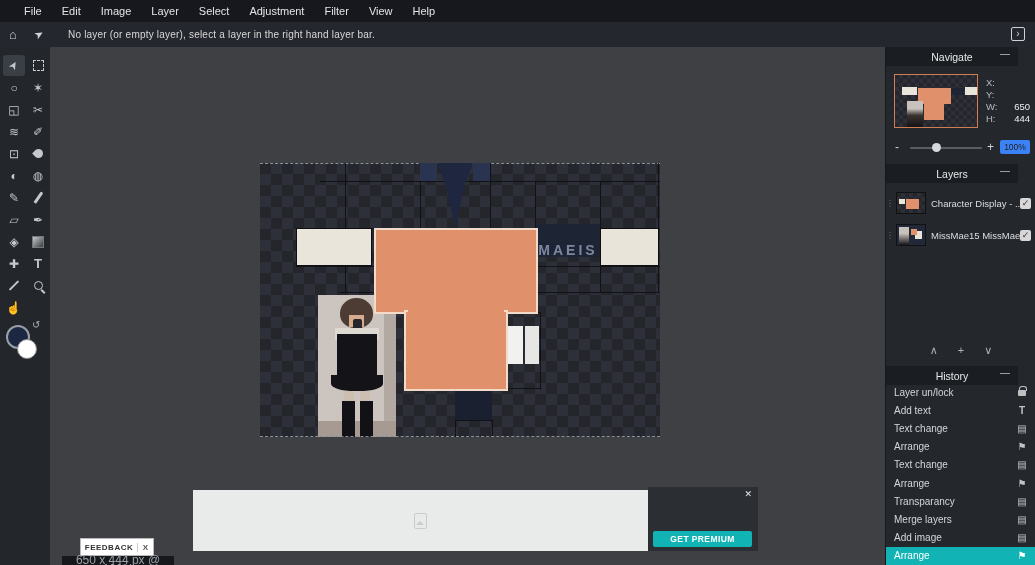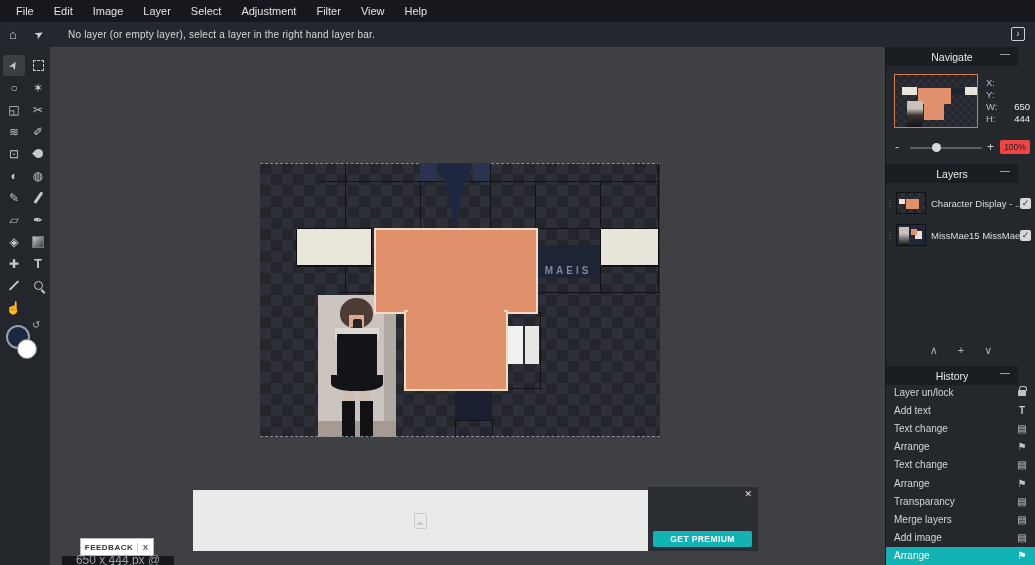--- a/index.html
+++ b/index.html
@@ -1,21 +1,21 @@
 <!DOCTYPE html>
 <html><head>
 <meta charset="utf-8">
 <style>
   *{margin:0;padding:0;box-sizing:border-box}
   html,body{width:1035px;height:565px}
   body{position:relative;overflow:hidden;background:#3e4044;font-family:"Liberation Sans",sans-serif;color:#ddd}
   .abs{position:absolute}
 
   
-  .menubar{position:absolute;left:0;top:0;width:1035px;height:22px;background:#16181d;display:flex;align-items:center;padding-left:6px;z-index:30}
+  .menubar{position:absolute;left:0;top:0;width:1035px;height:22px;background:#16181d;display:flex;align-items:center;padding-left:14px;z-index:30}
   .mi{font-size:11px;color:#e4e4e6;padding:0 10px;cursor:default}
 
   
   .noticebar{position:absolute;left:0;top:22px;width:1035px;height:25px;background:#24272d;display:flex;align-items:center;z-index:29}
   .nbi{color:#cfd2d6;font-size:13px;width:26px;text-align:center}
   .nbi.flag{font-size:11px;transform:rotate(-30deg)}
   .nbt{font-size:10px;color:#d8d8d8;margin-left:16px;letter-spacing:.2px}
   .nbx{position:absolute;right:10px;top:5px;width:14px;height:14px;border:1px solid #cfd2d6;color:#cfd2d6;font-size:10px;line-height:12px;text-align:center;border-radius:2px}
 
   
@@ -37,35 +37,35 @@
   .bgcol{position:absolute;left:17px;top:14px;width:20px;height:20px;border-radius:50%;background:#fff;border:1px solid #888}
   .swapi{position:absolute;left:32px;top:-6px;font-size:10px;color:#aeb2b8}
 
   
   .skin{position:absolute;left:260px;top:163px;width:400px;height:274px;z-index:5}
   .checker{background-color:#24262c;background-image:linear-gradient(45deg,#2d3039 25%,transparent 25%,transparent 75%,#2d3039 75%),linear-gradient(45deg,#2d3039 25%,transparent 25%,transparent 75%,#2d3039 75%);background-size:22px 22px;background-position:0 0,11px 11px}
   .checker-sm{background-color:#24262c;background-image:linear-gradient(45deg,#2d3039 25%,transparent 25%,transparent 75%,#2d3039 75%),linear-gradient(45deg,#2d3039 25%,transparent 25%,transparent 75%,#2d3039 75%);background-size:8px 8px;background-position:0 0,4px 4px}
   .skin::before{content:'';position:absolute;left:0;right:0;top:0;border-top:1px dashed #8b919b}
   .skin::after{content:'';position:absolute;left:0;right:0;bottom:0;border-bottom:1px dashed #8b919b}
   .gl{position:absolute;background:#0b0d11;opacity:.8}
-  .maeis{position:absolute;left:276px;top:82px;width:64px;height:33px;background:#1d2434;overflow:hidden;color:#7c87a0;font-size:10px;letter-spacing:3px;text-align:center;line-height:52px;font-weight:bold}
+  .maeis{position:absolute;left:276px;top:61px;width:64px;height:33px;background:#1d2434;overflow:hidden;color:#7c87a0;font-size:14px;letter-spacing:3px;text-align:center;line-height:52px;font-weight:bold}
 
   
   .rightpanel{position:absolute;right:0;top:47px;width:150px;height:518px;background:#24272c;z-index:25;border-left:1px solid #15171b}
   .phead{position:absolute;left:0;width:132px;height:19px;background:#1a1d22;display:flex;align-items:center;justify-content:center;font-size:10.5px;color:#e8e8e8}
   .pmin{position:absolute;right:8px;top:1px;color:#bfc2c6;font-size:10px;cursor:pointer}
   .navthumb{position:absolute;left:8px;top:27px;width:84px;height:54px;border:1px solid #cf7e52;overflow:hidden}
   .nav-coords{position:absolute;left:100px;top:30px;width:44px;font-size:9.5px}
   .crow{display:flex;justify-content:space-between;height:12px}
   .cl{color:#b9bcc1}.cv{color:#eee}
   .nav-zoom{position:absolute;left:0;top:92px;width:150px;height:18px}
   .zbtn{position:absolute;color:#cfd2d6;font-size:12px;cursor:pointer}
   .ztrack{position:absolute;left:24px;top:8px;width:72px;height:2px;background:#5a5e64;border-radius:1px}
   .zknob{position:absolute;left:22px;top:-4px;width:9px;height:9px;border-radius:50%;background:#d7d9dc}
-  .zval{position:absolute;left:114px;top:1px;width:30px;height:14px;background:#ef4444;color:#222;font-size:8.5px;text-align:center;line-height:14px;border-radius:2px}
+  .zval{position:absolute;left:114px;top:1px;width:30px;height:14px;background:#3b82f6;color:#222;font-size:8.5px;text-align:center;line-height:14px;border-radius:2px}
   .lrow{position:absolute;left:0;width:150px;height:30px;display:flex;align-items:center;cursor:pointer}
   .grip{width:10px;text-align:center;color:#7a7e84;font-size:8px;letter-spacing:-1px}
   .lthumb{position:relative;width:30px;height:22px;overflow:hidden;flex:none;border:1px solid #111}
   .lname{flex:1;font-size:9.5px;color:#dcdee1;margin-left:5px;white-space:nowrap;overflow:hidden}
   .lcheck{width:11px;height:11px;background:#d7d7d7;border-radius:2px;color:#333;font-size:9px;line-height:11px;text-align:center;margin-right:5px;flex:none;font-style:normal}
   .lcheck i{font-style:normal}
   .lctrl{position:absolute;left:0;top:297px;width:150px;height:16px;display:flex;justify-content:center;gap:20px;color:#aeb2b8;font-size:11px}
   .lctrl span{cursor:pointer}
   .history{position:absolute;left:0;top:336px;width:150px;height:182px;overflow:hidden}
   .hrow{height:18.2px;display:flex;align-items:center;padding:0 8px;cursor:pointer}

